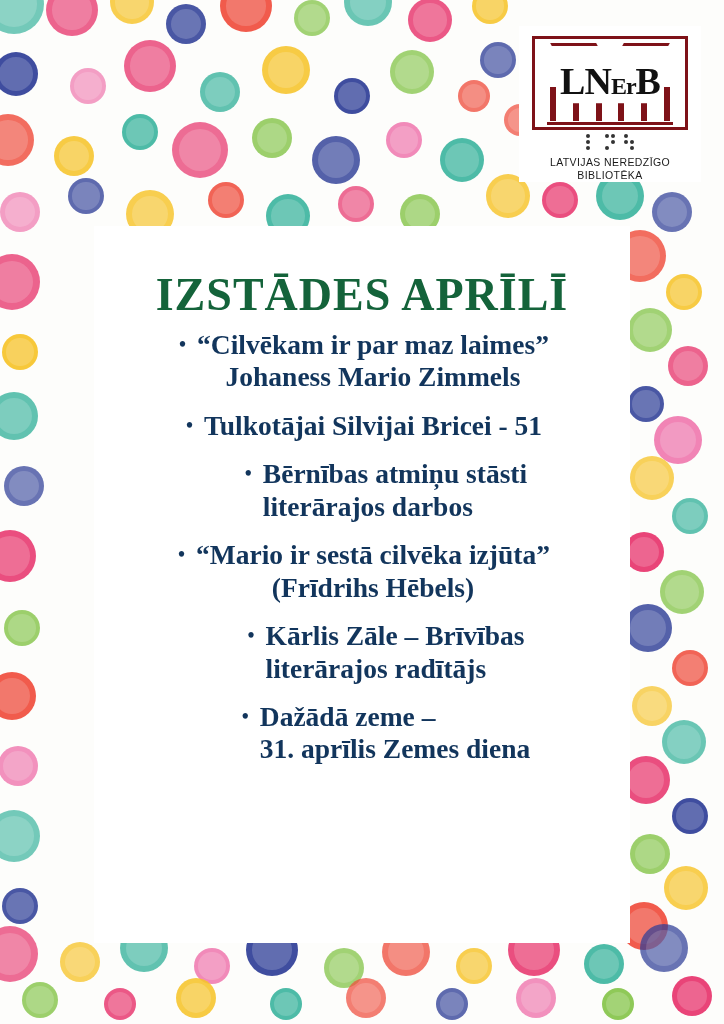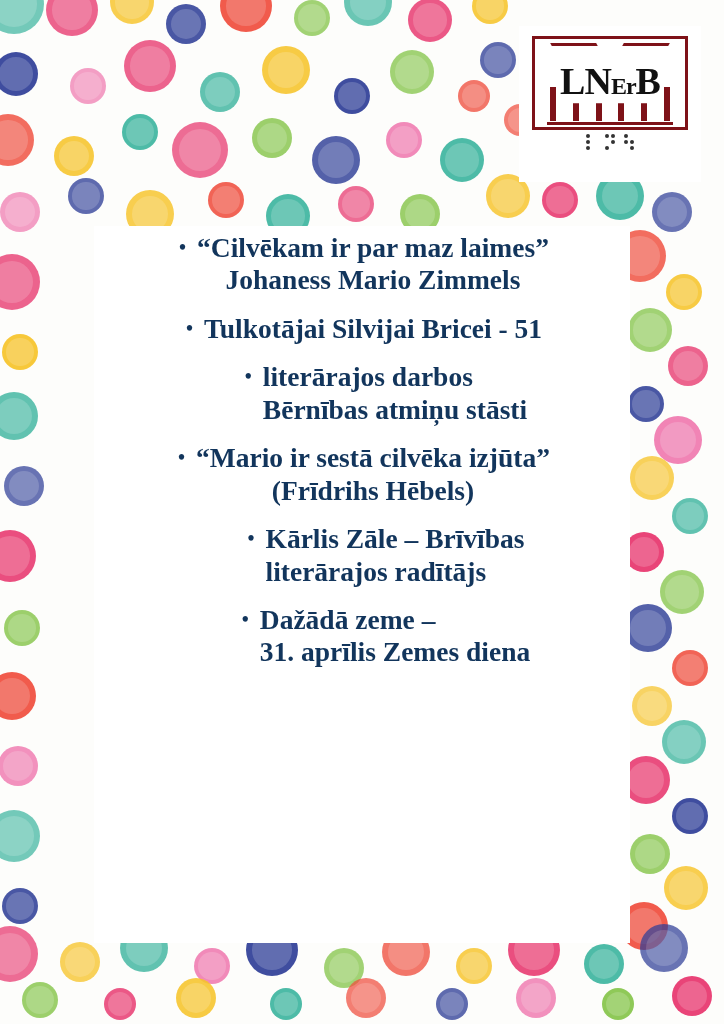--- a/index.html
+++ b/index.html
@@ -335,42 +335,47 @@
         </div>
       <div class="braille-cell">
           <span></span>
           <span class="off"></span>
           <span></span>
           <span></span>
           <span class="off"></span>
           <span></span>
         </div>
     </div>
+    <div class="logo-caption">
+      <div>LATVIJAS NEREDZĪGO</div>
+      <div>BIBLIOTĒKA</div>
+    </div>
   </div>
 
   <div class="panel">
+    <h1 class="panel-title">IZSTĀDES APRĪLĪ</h1>
     <ul class="items" id="items-list">
         <li class="item lvl1">
           <span class="bullet">•</span>
           <span class="lines c">
             <div>“Cilvēkam ir par maz laimes”</div>
             <div>Johaness Mario Zimmels</div>
           </span>
         </li>
         <li class="item lvl1">
           <span class="bullet">•</span>
           <span class="lines c">
             <div>Tulkotājai Silvijai Bricei - 51</div>
           </span>
         </li>
         <li class="item lvl2">
           <span class="bullet">•</span>
           <span class="lines l">
+            <div>Bērnības atmiņu stāsti</div>
             <div>literārajos darbos</div>
-            <div>Bērnības atmiņu stāsti</div>
           </span>
         </li>
         <li class="item lvl1">
           <span class="bullet">•</span>
           <span class="lines c">
             <div>“Mario ir sestā cilvēka izjūta”</div>
             <div>(Frīdrihs Hēbels)</div>
           </span>
         </li>
         <li class="item lvl2">

